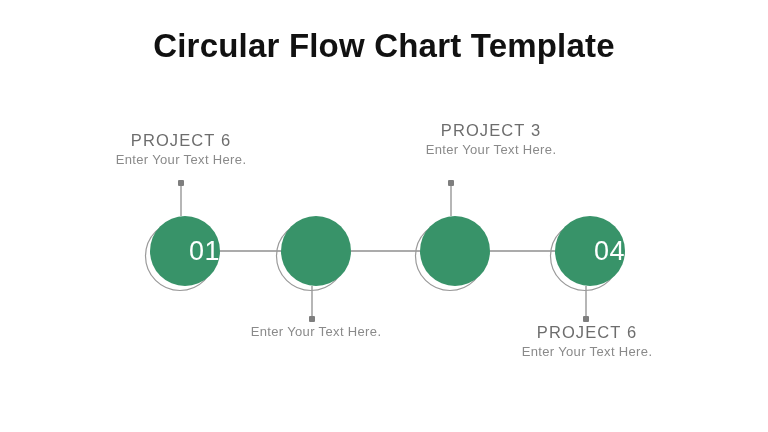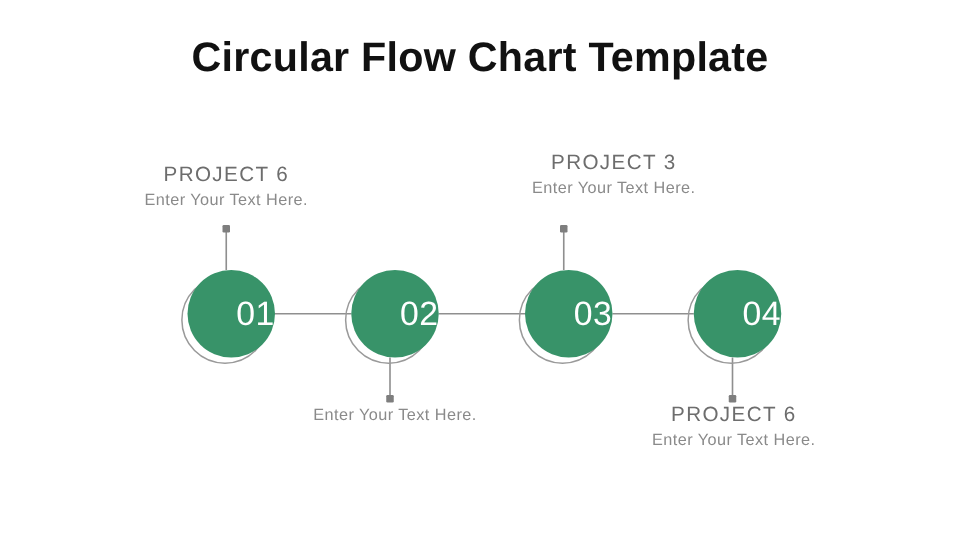--- a/index.html
+++ b/index.html
@@ -117,22 +117,20 @@
       <circle cx="450" cy="244" r="34.5" fill="none" stroke="#9A9A9A" stroke-width="1.2"></circle>
       <circle cx="585" cy="244" r="34.5" fill="none" stroke="#9A9A9A" stroke-width="1.2"></circle>
 
       <circle cx="185" cy="239" r="35" fill="#389369"></circle>
       <circle cx="316" cy="239" r="35" fill="#389369"></circle>
       <circle cx="455" cy="239" r="35" fill="#389369"></circle>
       <circle cx="590" cy="239" r="35" fill="#389369"></circle>
     </svg>
 
     <div class="node-num" style="left:150px; top:204px;">01</div>
-    <div class="node-num" style="left:281px; top:204px;">02</div>
-    <div class="node-num" style="left:420px; top:204px;">03</div>
     <div class="node-num" style="left:555px; top:204px;">04</div>
 
     <div class="label-block" style="left:71px; top:118px;">
       <div class="label-title">PROJECT 6</div>
       <div class="label-sub">Enter Your Text Here.</div>
     </div>
 
     <div class="label-block" style="left:206px; top:310px;">
       <div class="label-sub">Enter Your Text Here.</div>
     </div>

